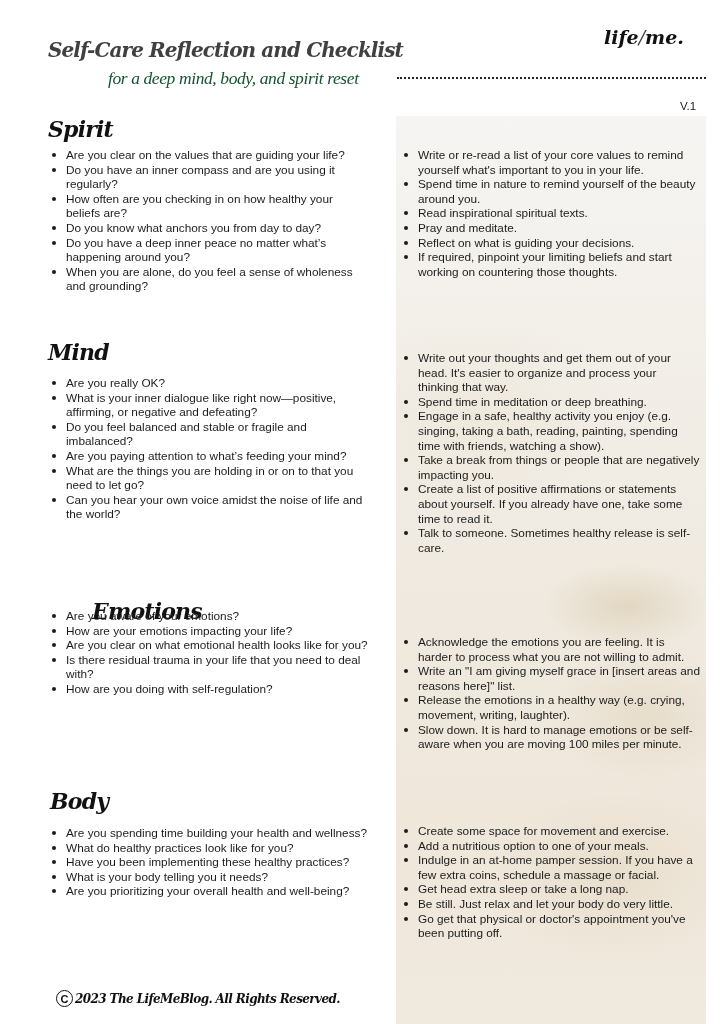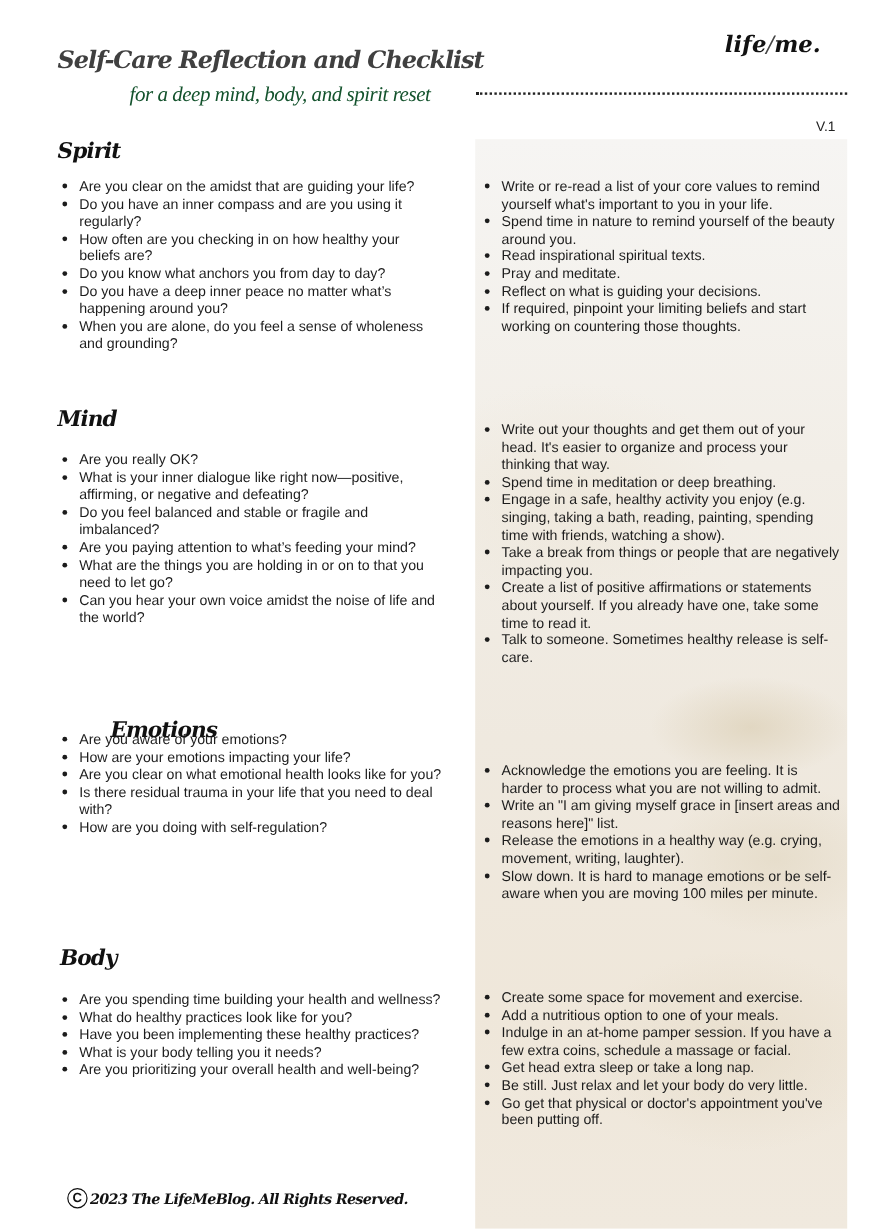--- a/index.html
+++ b/index.html
@@ -40,21 +40,21 @@
         radial-gradient(ellipse 120px 60px at 230px 490px, rgba(214,200,170,0.55), rgba(214,200,170,0) 70%),
         radial-gradient(ellipse 140px 90px at 250px 600px, rgba(220,208,182,0.45), rgba(220,208,182,0) 70%),
         radial-gradient(ellipse 180px 120px at 220px 760px, rgba(225,214,192,0.5), rgba(225,214,192,0) 70%),
         radial-gradient(ellipse 200px 140px at 80px 300px, rgba(236,228,212,0.5), rgba(236,228,212,0) 70%),
         linear-gradient(180deg, #f6f5f3 0%, #f2eee7 30%, #efe9df 55%, #efe7da 80%, #f0e9de 100%);
     }
 
     .section-heading {
       position: absolute; left: 48px;
       font-family: "DejaVu Serif", "Liberation Serif", serif;
-      font-style: italic; font-weight: bold; font-size: 18px; letter-spacing: -0.8px;
+      font-style: italic; font-weight: bold; font-size: 22px; letter-spacing: -0.8px;
       color: #111;
     }
 
     ul.list {
       position: absolute; list-style: none;
       font-size: 11.8px; line-height: 14.6px; color: #1c1c1c;
     }
     ul.list li { position: relative; padding-left: 18px; }
     ul.list li::before {
       content: ""; position: absolute; left: 4px; top: 5px;
@@ -86,21 +86,21 @@
   <div class="title">Self-Care Reflection and Checklist</div>
   <div class="subtitle">for a deep mind, body, and spirit reset</div>
   <div class="brand"><span>life</span><span class="slash">/</span><span>me.</span></div>
   <div class="dotted-rule"></div>
   <div class="version">V.1</div>
 
   <div class="panel"></div>
 
   <div class="section-heading" style="top:116px;">Spirit</div>
   <ul class="list left" style="top:148px;">
-    <li>Are you clear on the amidst that are guiding your life?</li>
+    <li>Are you clear on the values that are guiding your life?</li>
     <li>Do you have an inner compass and are you using it regularly?</li>
     <li>How often are you checking in on how healthy your beliefs are?</li>
     <li>Do you know what anchors you from day to day?</li>
     <li>Do you have a deep inner peace no matter what’s happening around you?</li>
     <li>When you are alone, do you feel a sense of wholeness and grounding?</li>
   </ul>
   <ul class="list right" style="top:148px;">
     <li>Write or re-read a list of your core values to remind yourself what's important to you in your life.</li>
     <li>Spend time in nature to remind yourself of the beauty around you.</li>
     <li>Read inspirational spiritual texts.</li>

